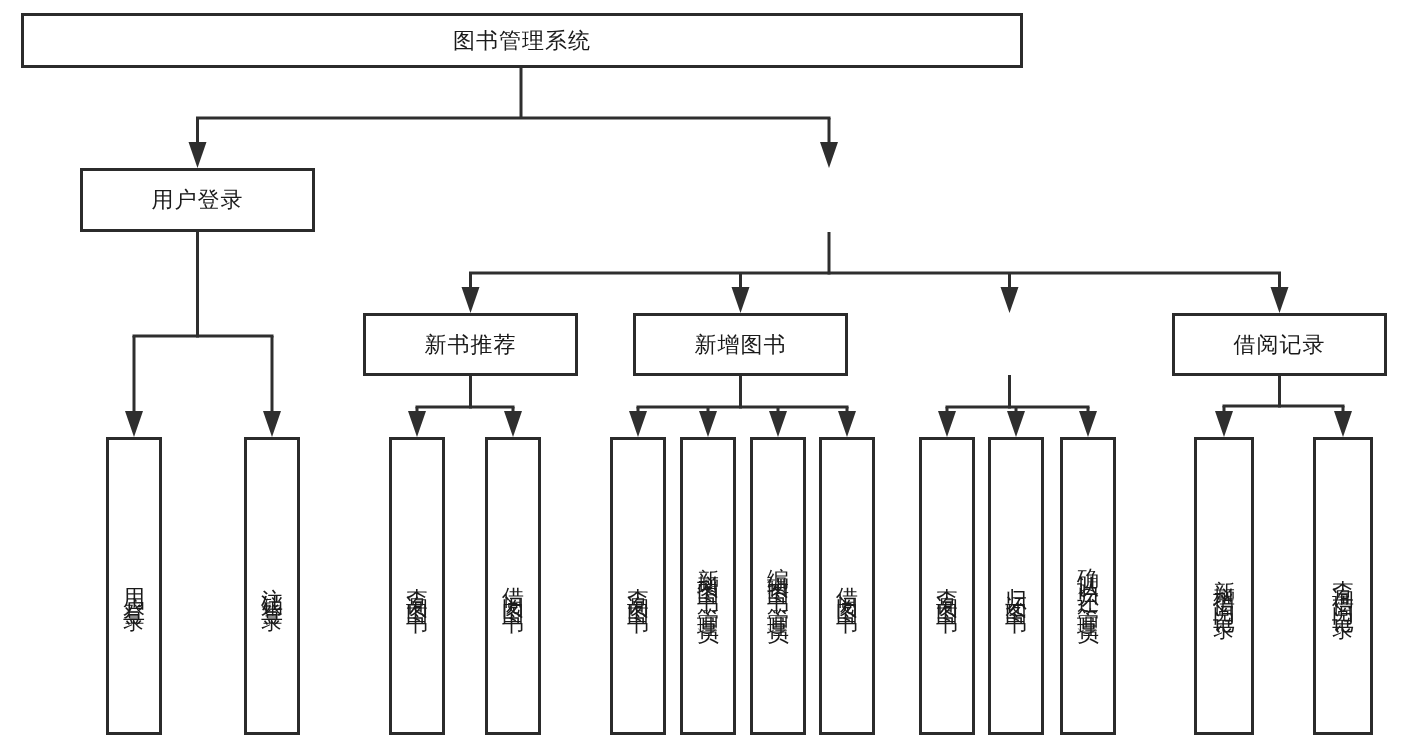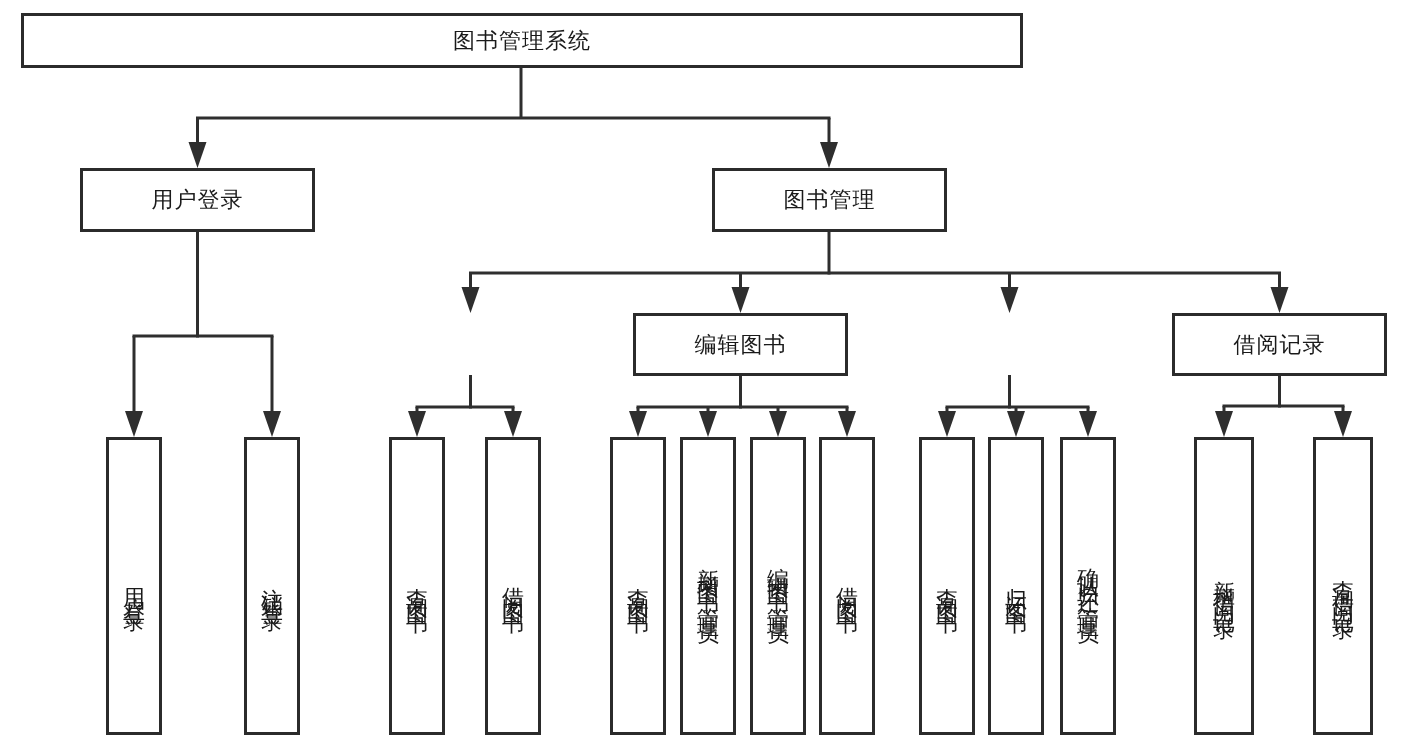--- a/index.html
+++ b/index.html
@@ -114,26 +114,26 @@
     </g>
   </svg>
 
   <div class="box" style="left:21px;top:13px;width:1002px;height:55px">
     <span class="lbl">图书管理系统</span>
   </div>
 
   <div class="box" style="left:80px;top:168px;width:235px;height:64px">
     <span class="lbl">用户登录</span>
   </div>
-  <div class="box" style="left:712px;top:168px;width:235px;height:64px">
-    <span class="lbl">图书管理</span>
+
+  <div class="box" style="left:363px;top:313px;width:215px;height:63px">
+    <span class="lbl">新书推荐</span>
   </div>
-
   <div class="box" style="left:633px;top:313px;width:215px;height:63px">
-    <span class="lbl">编辑图书</span>
+    <span class="lbl">新增图书</span>
   </div>
   <div class="box" style="left:1172px;top:313px;width:215px;height:63px">
     <span class="lbl">借阅记录</span>
   </div>
 
   <div class="box leaf" style="left:106px;top:437px;width:56px;height:298px">
     <span class="lbl">用户登录</span>
   </div>
   <div class="box leaf" style="left:244px;top:437px;width:56px;height:298px">
     <span class="lbl">注销登录</span>

